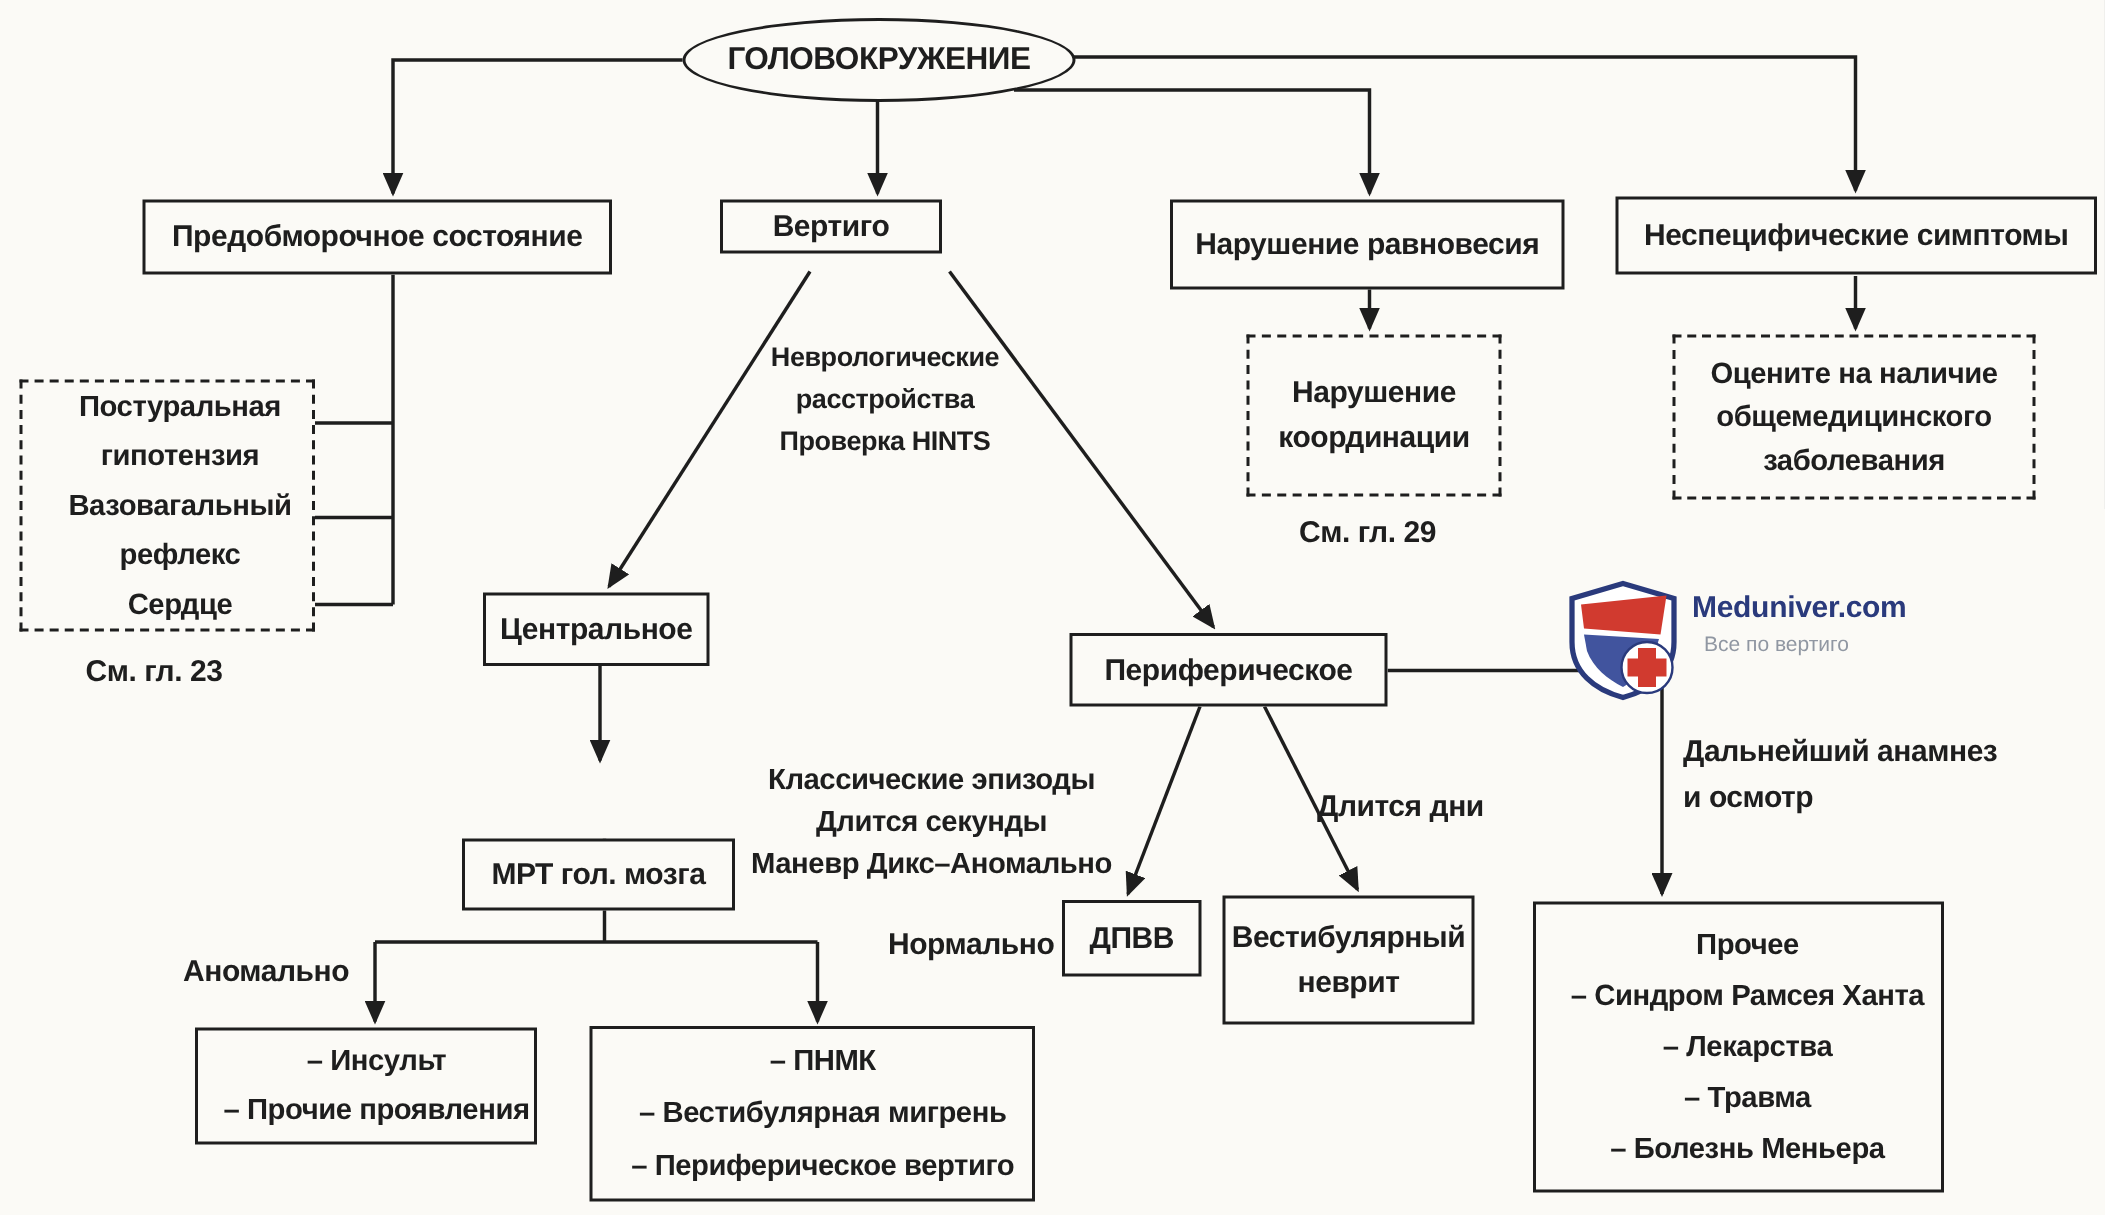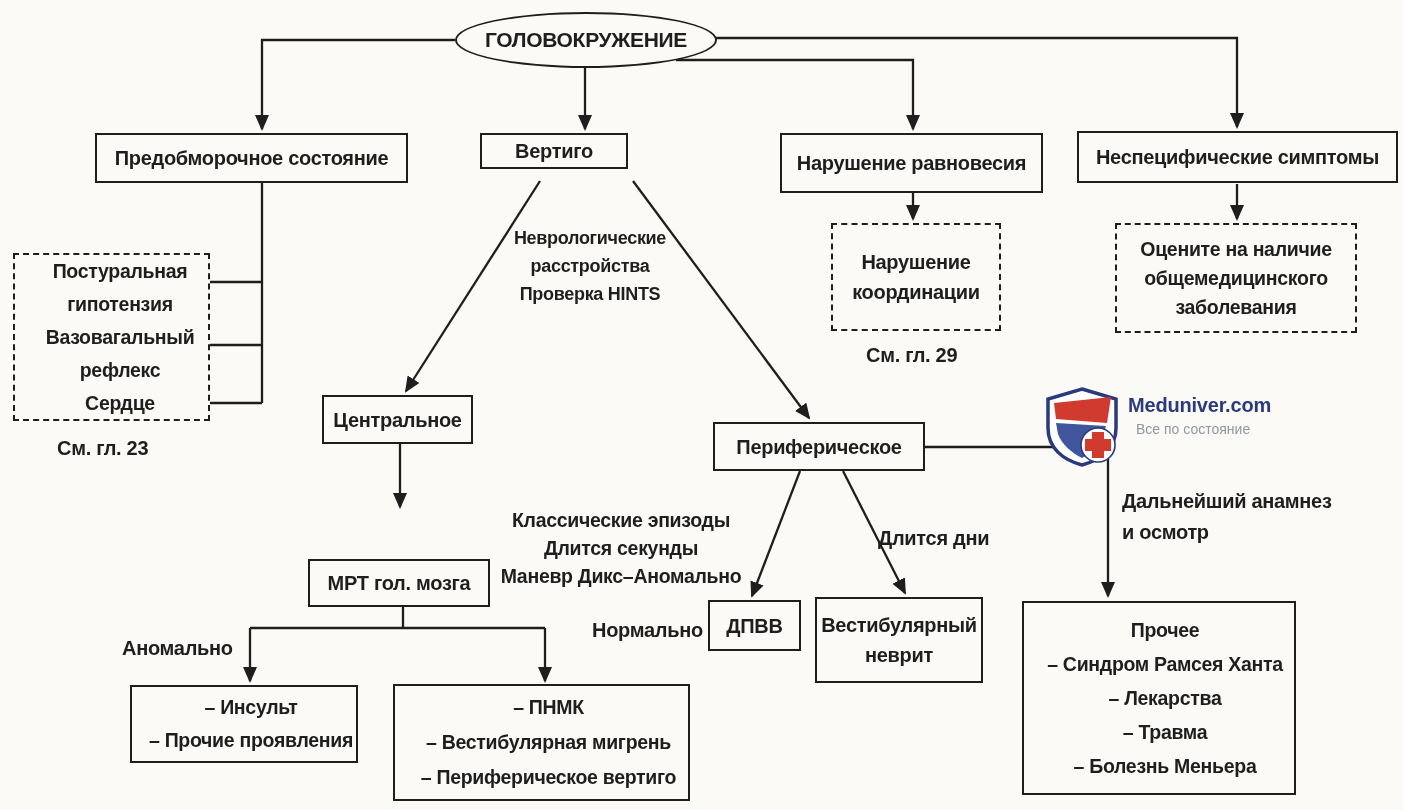--- a/index.html
+++ b/index.html
@@ -161,15 +161,15 @@
   </div>
 
   <svg class="logo" style="left:1042px;top:386px;" width="82" height="84" viewBox="0 0 82 84">
     <path d="M40 3 L74 13 V42 C74 62 59 74 40 79 C21 74 6 62 6 42 V13 Z" fill="#ffffff" stroke="#2a3a7c" stroke-width="3.5"></path>
     <path d="M12 17 L69 11 L65 37 L14 33 Z" fill="#d13a2f"></path>
     <path d="M14 37 L64 40 L61 50 C55 62 47 68 40 72 C30 67 20 59 16 48 Z" fill="#41549e"></path>
     <circle cx="56" cy="59" r="17" fill="#ffffff" stroke="#2a3a7c" stroke-width="1.6"></circle>
     <path d="M50 46 H62 V53 H69 V65 H62 V72 H50 V65 H43 V53 H50 Z" fill="#d13a2f"></path>
   </svg>
   <div class="logo-name">Meduniver.com</div>
-  <div class="logo-tag">Все по состояние</div>
+  <div class="logo-tag">Все по вертиго</div>
 
 </div>
 
 </body></html>

